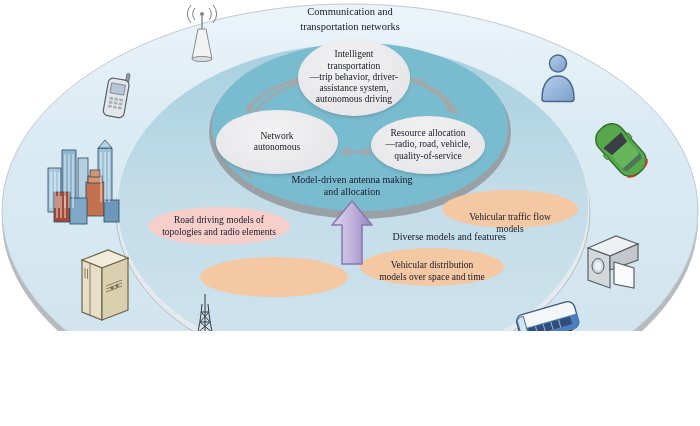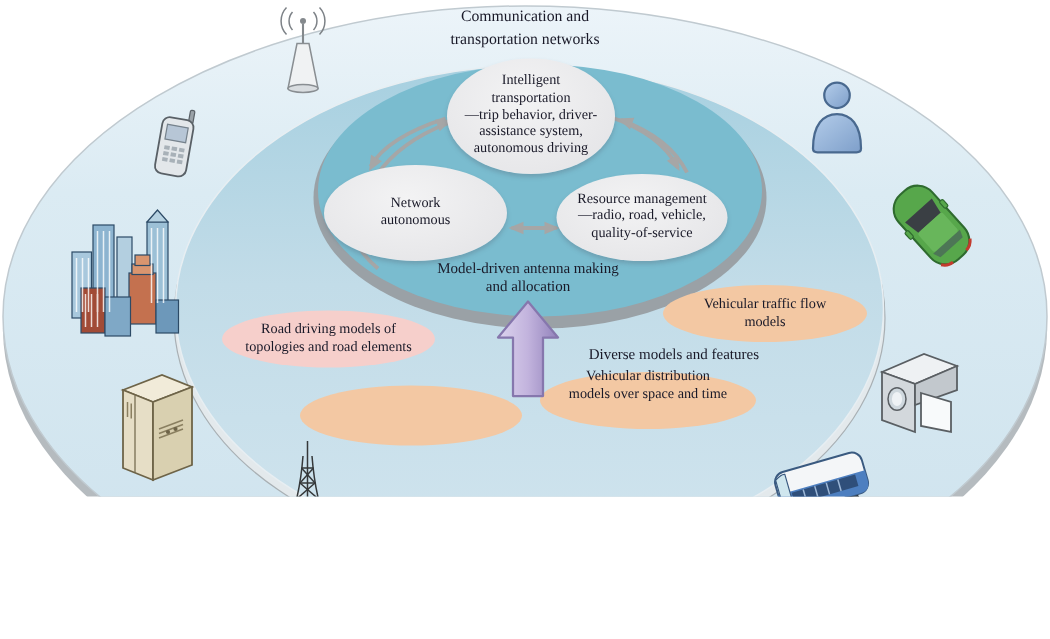--- a/index.html
+++ b/index.html
@@ -22,23 +22,23 @@
   #node-intelligent{left:298px;top:39px;width:112px;height:77px;}
   #node-network{left:216px;top:110px;width:122px;height:64px;}
   #node-resource{left:371px;top:116px;width:114px;height:58px;}
   #node-intelligent .t{max-width:92px;}  #node-intelligent .d{max-width:104px;}
   #node-network .t{max-width:70px;}      #node-network .d{max-width:112px;}
   #node-resource .t{max-width:112px;}    #node-resource .d{max-width:106px;}
   #core-caption{left:250px;top:174px;width:204px;font-size:10px;line-height:12px;}
   #arrow-label{left:366px;top:231px;width:140px;text-align:right;font-size:10px;}
   .model-label{font-size:9.5px;line-height:11.5px;}
   #model-road-label{left:148px;top:215px;width:142px;}
-  #model-traffic-label{left:444px;top:198px;width:132px;}
+  #model-traffic-label{left:444px;top:212px;width:132px;}
   #model-driver-label{left:202px;top:266px;width:144px;}
-  #model-dist-label{left:360px;top:246px;width:144px;}
+  #model-dist-label{left:360px;top:260px;width:144px;}
   svg{display:block;}
 </style>
 </head>
 <body>
 
 <div id="stage">
 
   <svg id="bg" width="700" height="426" viewBox="0 0 700 426">
     <defs>
       <linearGradient id="discGrad" x1="0" y1="0" x2="0" y2="1">
@@ -102,34 +102,34 @@
   </div>
 
   <div class="node" id="node-intelligent">
     <div class="t">Intelligent transportation</div>
     <div class="d">—trip behavior, driver-assistance system, autonomous driving</div>
   </div>
   <div class="node" id="node-network">
     <div class="t">Network autonomous</div>
   </div>
   <div class="node" id="node-resource">
-    <div class="t">Resource management</div>
+    <div class="t">Resource allocation</div>
     <div class="d">—radio, road, vehicle, quality-of-service</div>
   </div>
 
   <div class="txt" id="core-caption">
     <div>Model-driven antenna making</div>
     <div>and allocation</div>
   </div>
 
   <div class="txt" id="arrow-label">Diverse models and features</div>
 
   <div class="txt model-label" id="model-road-label">
     <div>Road driving models of</div>
-    <div>topologies and road elements</div>
+    <div>topologies and radio elements</div>
   </div>
   <div class="txt model-label" id="model-traffic-label">
     <div>Vehicular traffic flow</div>
     <div>models</div>
   </div>
   <div class="txt model-label" id="model-dist-label">
     <div>Vehicular distribution</div>
     <div>models over space and time</div>
   </div>
 

